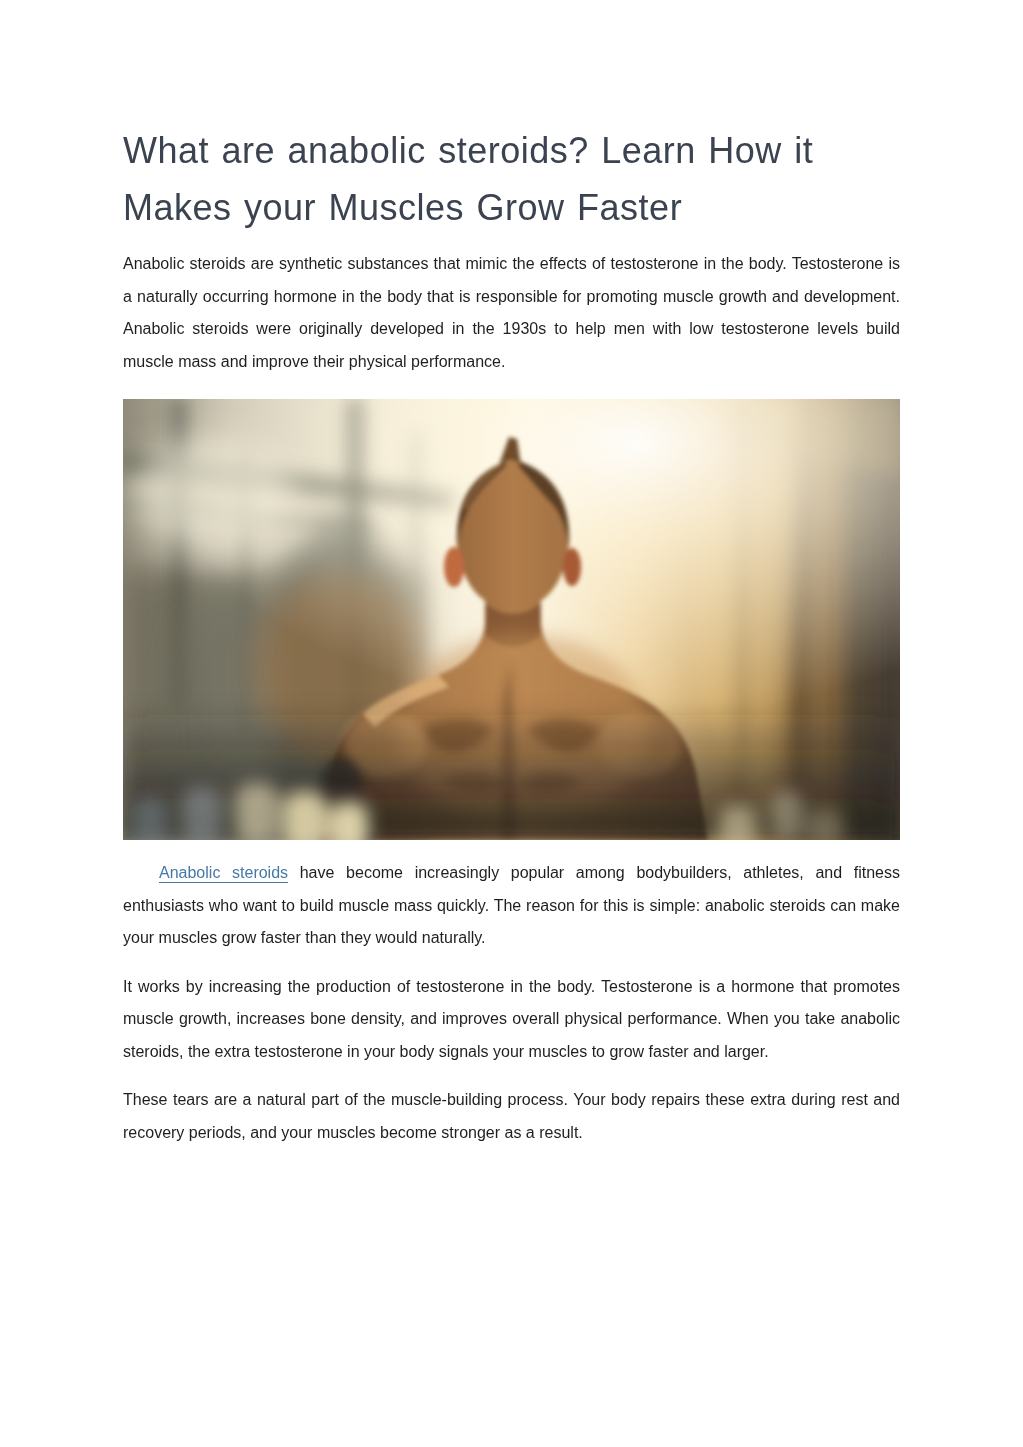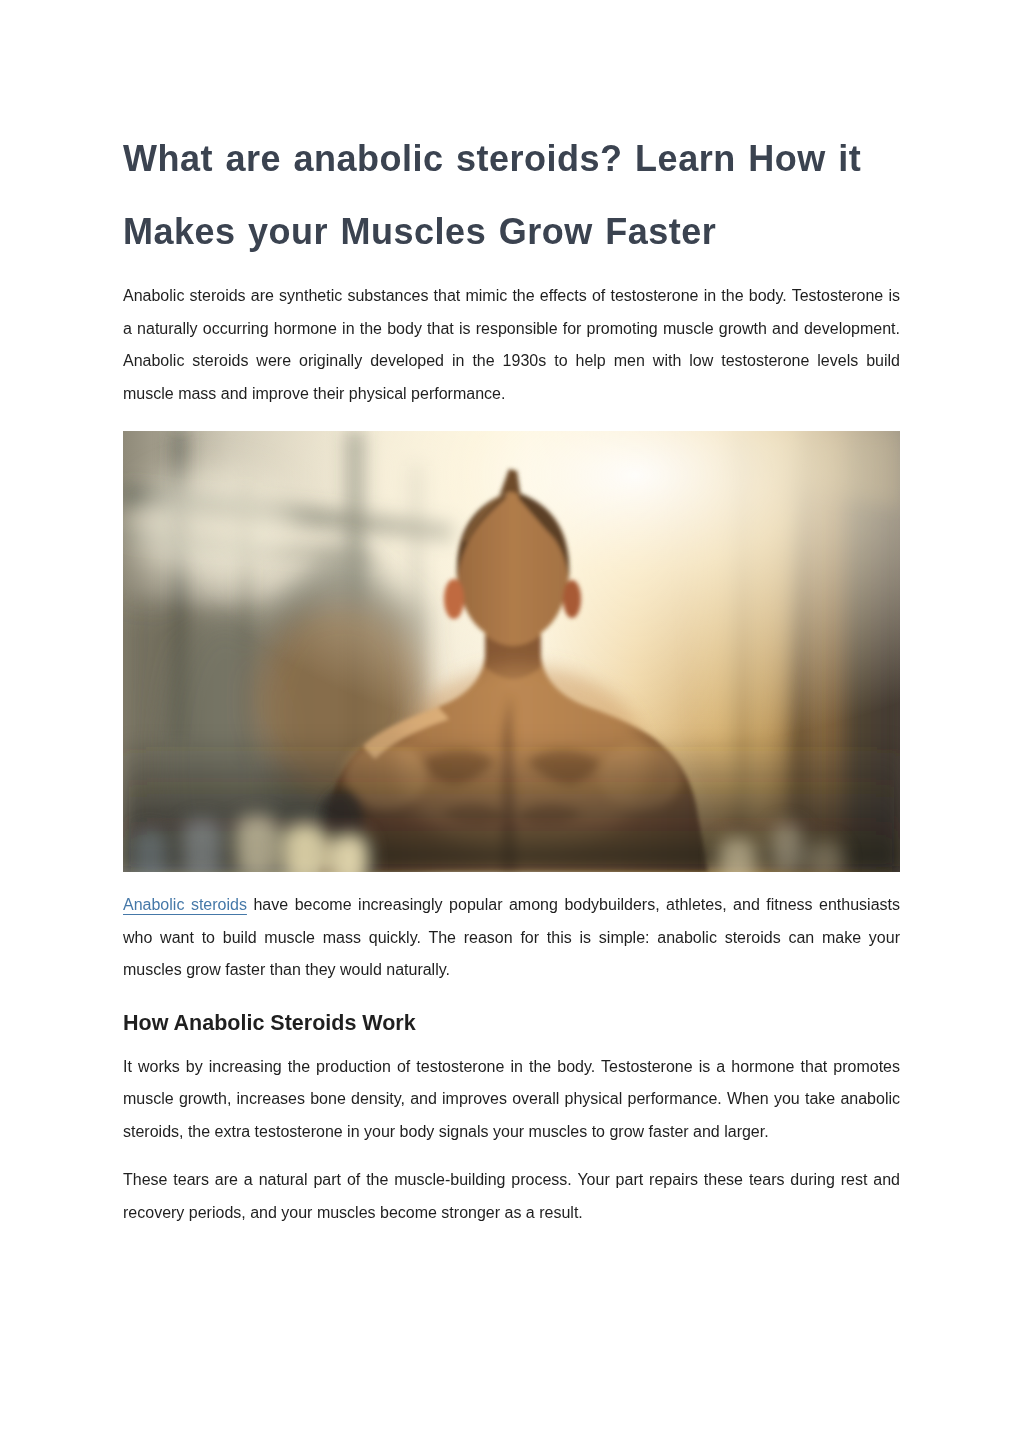--- a/index.html
+++ b/index.html
@@ -14,22 +14,22 @@
   }
   .content {
     position: absolute;
     left: 123px;
     top: 122px;
     width: 777px;
   }
   .title {
     margin: 0 0 12px 0;
     font-size: 36px;
-    line-height: 73px;
-    font-weight: 700;
+    line-height: 57px;
+    font-weight: 400;
     letter-spacing: 0.5px;
     word-spacing: 2px;
     color: #3b4350;
   }
   .body-text {
     margin: 0 0 16px 0;
     font-size: 16px;
     line-height: 32.5px;
     color: #1f1f1f;
     text-align: justify;
@@ -45,20 +45,21 @@
     margin: 22px 0 14px 0;
     font-size: 21.5px;
     line-height: 28px;
     font-weight: 700;
     color: #1f1f1f;
   }
   .inline-link {
     color: #4578a8;
     text-decoration: underline;
     text-underline-offset: 4px;
+    margin-left: 36px;
   }
 </style>
 </head>
 <body>
 
 <div class="page">
   <div class="content">
 
     <h1 class="title">What are anabolic steroids? Learn How it Makes your Muscles Grow Faster</h1>
 
@@ -181,20 +182,19 @@
           <rect x="206" y="402" width="40" height="55" rx="16" fill="#efe3b8" opacity="0.9"></rect>
           <rect x="596" y="406" width="38" height="52" rx="15" fill="#d8cda8" opacity="0.65"></rect>
           <rect x="648" y="392" width="32" height="50" rx="13" fill="#c9c2a8" opacity="0.5"></rect>
           <circle cx="702" cy="428" r="19" fill="#b9ae90" opacity="0.45"></circle>
         </g>
       </svg>
     </figure>
 
     <p class="body-text"><a href="#" class="inline-link">Anabolic steroids</a><span> have become increasingly popular among bodybuilders, athletes, and fitness enthusiasts who want to build muscle mass quickly. The reason for this is simple: anabolic steroids can make your muscles grow faster than they would naturally.</span></p>
 
-    <h2 class="section-heading">How Anabolic Steroids Work</h2>
 
     <p class="body-text">It works by increasing the production of testosterone in the body. Testosterone is a hormone that promotes muscle growth, increases bone density, and improves overall physical performance. When you take anabolic steroids, the extra testosterone in your body signals your muscles to grow faster and larger.</p>
 
-    <p class="body-text">These tears are a natural part of the muscle-building process. Your part repairs these tears during rest and recovery periods, and your muscles become stronger as a result.</p>
+    <p class="body-text">These tears are a natural part of the muscle-building process. Your body repairs these extra during rest and recovery periods, and your muscles become stronger as a result.</p>
 
   </div>
 </div>
 
 </body></html>

